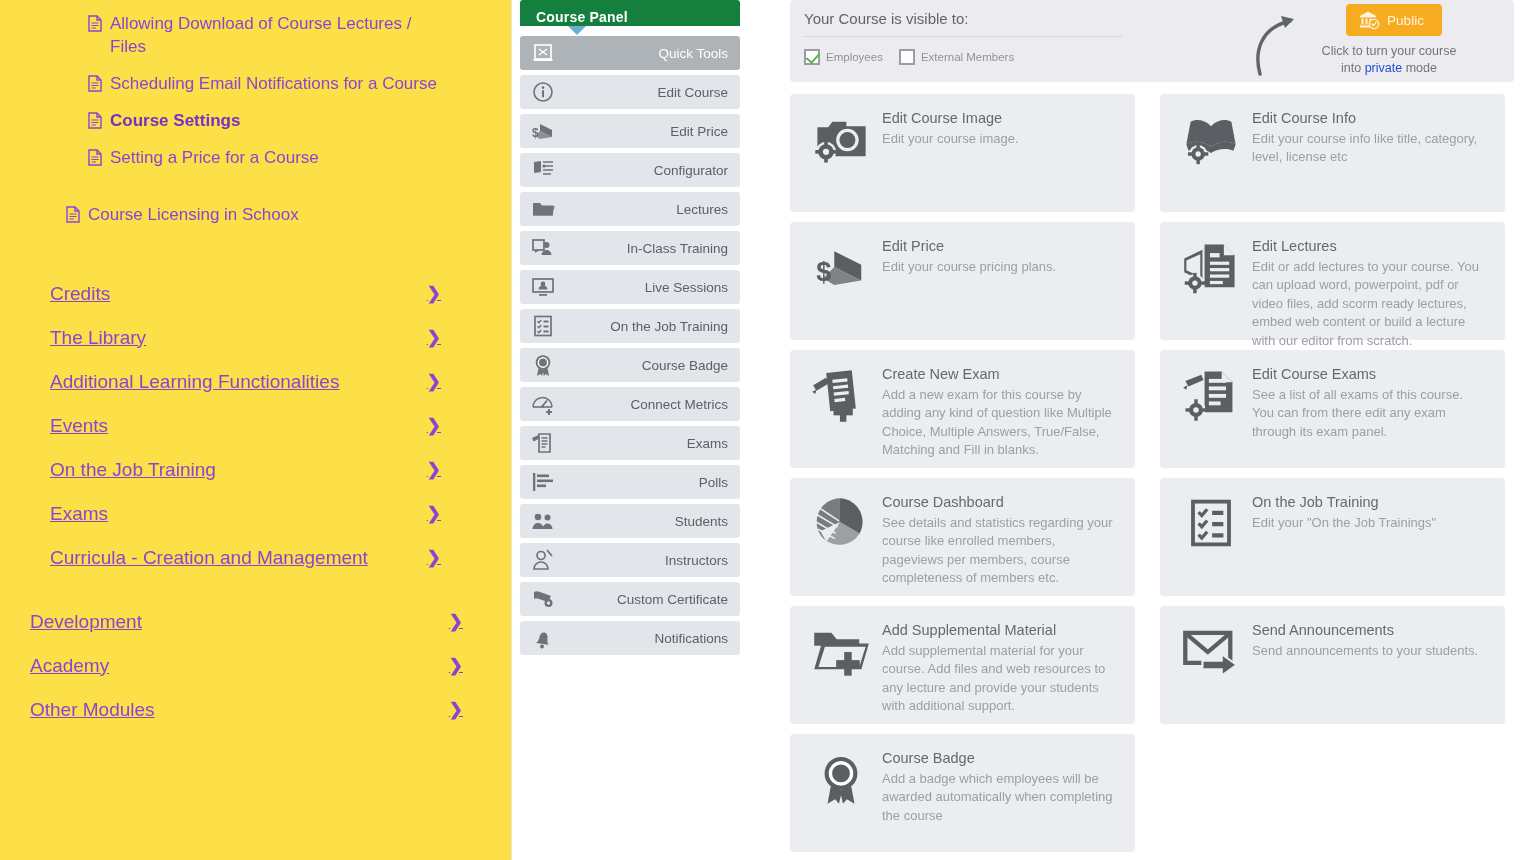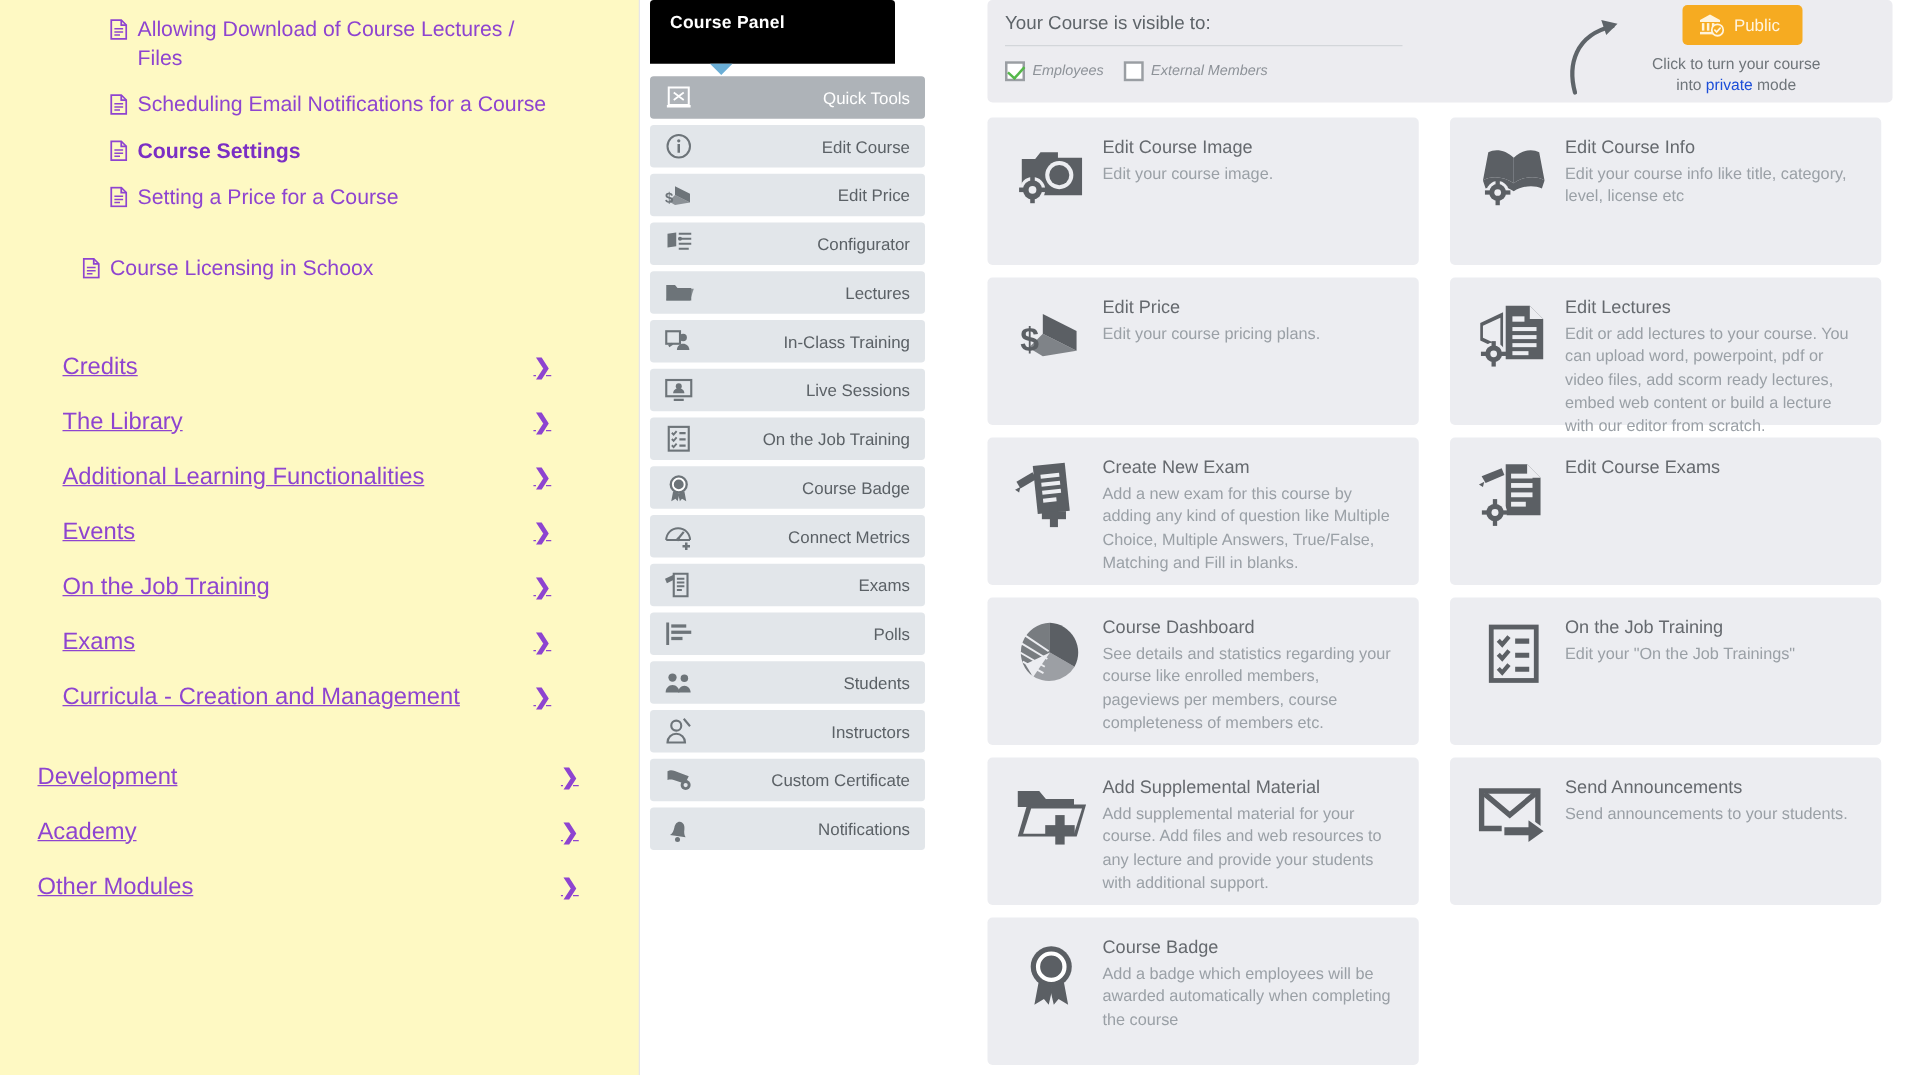--- a/index.html
+++ b/index.html
@@ -7,21 +7,21 @@
     width: 1536px; height: 860px;
     background: #ffffff;
     font-family: "Liberation Sans", sans-serif;
     overflow: hidden;
   }
   .page { position: relative; width: 1536px; height: 860px; display: flex; }
 
   
   .sidebar {
     width: 512px; height: 860px;
-    background: #fef9c3;
+    background: #fde047;
     border-right: 1px solid #e6e6ea;
     position: relative;
     flex: 0 0 512px;
     overflow: hidden;
   }
   .doc-list { padding-top: 6px; }
   .doc-item {
     display: flex;
     align-items: flex-start;
     gap: 8px;
@@ -65,26 +65,26 @@
   
   .course-panel {
     flex: 0 0 268px;
     position: relative;
     padding-top: 0;
     background: #ffffff;
   }
   .cp-tab {
     position: relative;
     margin: 0 0 0 8px;
-    width: 196px;
-    background: #000000;
+    width: 220px;
+    background: #15803d;
     color: #ffffff;
     font-weight: bold;
     font-size: 14px;
-    padding: 9px 0 26px 16px;
+    padding: 9px 0 1px 16px;
     border-radius: 3px 3px 0 0;
     letter-spacing: .2px;
   }
   .cp-tab::after {
     content: "";
     position: absolute;
     left: 48px; bottom: -9px;
     border-left: 9px solid transparent;
     border-right: 9px solid transparent;
     border-top: 9px solid #6aaed6;
@@ -119,21 +119,21 @@
     height: 82px;
     position: relative;
     padding: 10px 16px 0 14px;
     display: flex;
     align-items: flex-start;
   }
   .vis-left { width: 330px; }
   .vis-title { font-size: 15px; color: #5e6469; padding-bottom: 9px; }
   .vis-rule { height: 1px; background: #d3d6da; width: 318px; }
   .vis-checks { display: flex; align-items: center; gap: 16px; padding-top: 12px; }
-  .chk-wrap { display: flex; align-items: center; gap: 6px; cursor: pointer; font-style: italic; }
+  .chk-wrap { display: flex; align-items: center; gap: 6px; cursor: pointer; }
   .chk {
     width: 16px; height: 16px;
     border: 2px solid #9a9ea3;
     background: #ffffff;
     position: relative;
     flex: 0 0 16px;
   }
   .chk.on::after {
     content: "";
     position: absolute;
@@ -675,20 +675,21 @@
               <g fill="#5b5f64">
                 <rect x="12.4" y="29" width="3.2" height="4.2"></rect>
                 <rect x="12.4" y="44.8" width="3.2" height="4.2"></rect>
                 <rect x="4.2" y="37.4" width="4.2" height="3.2"></rect>
                 <rect x="19.8" y="37.4" width="4.2" height="3.2"></rect>
               </g>
             </svg>
           </span>
           <div class="card-body">
             <div class="card-title">Edit Course Exams</div>
+            <div class="card-desc">See a list of all exams of this course. You can from there edit any exam through its exam panel.</div>
           </div>
         </div>
         <div class="card wide">
           <span class="card-ico">
             <svg viewBox="0 0 56 50" width="58" height="52">
               <path d="M27 25 L27 2 A23 23 0 0 1 46 36 Z" fill="#5b5f64"></path>
               <path d="M27 25 L46 36 A23 23 0 0 1 12 42 Z" fill="#5b5f64" opacity=".55"></path>
               <path d="M27 25 L12 42 A23 23 0 0 1 27 2 Z" fill="#5b5f64" opacity=".8"></path>
               <g stroke="#ecedf1" stroke-width="1.5">
                 <path d="M8 12 L26 24"></path>

